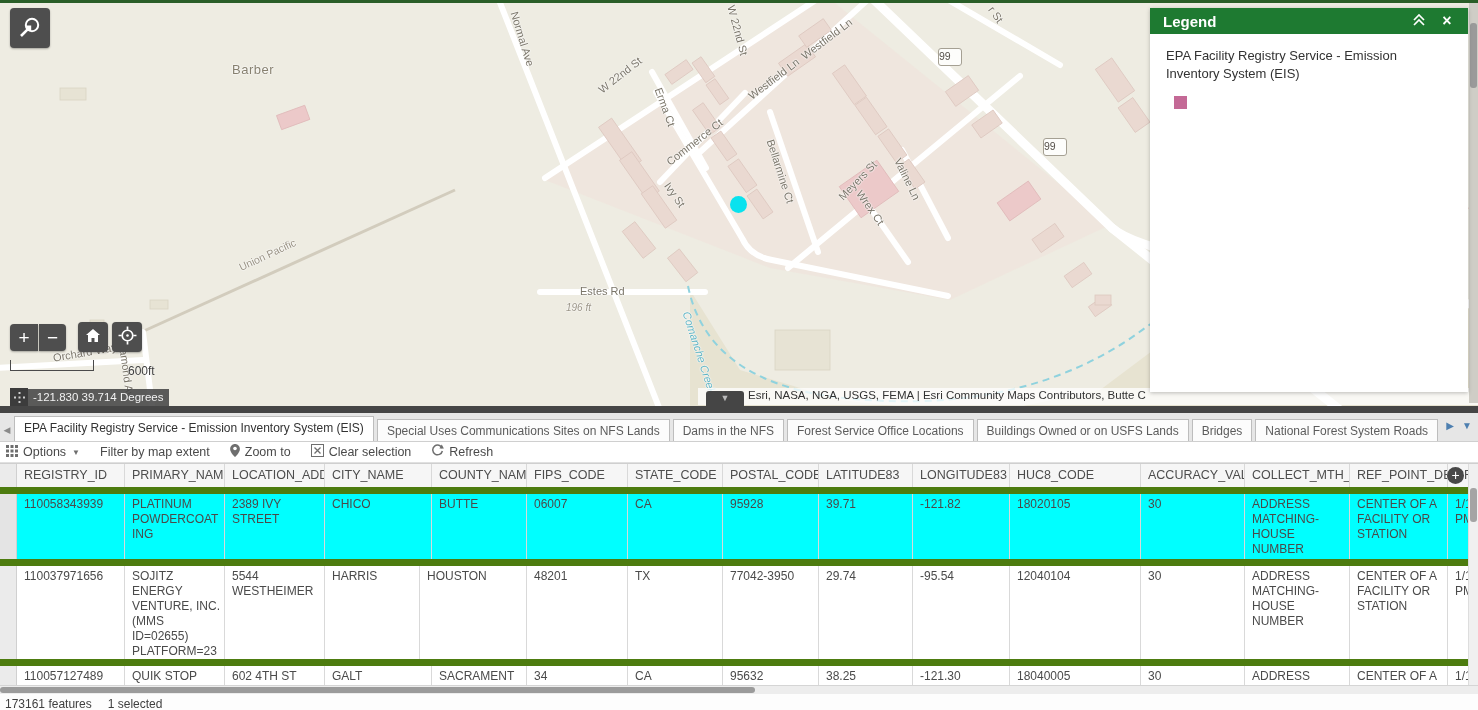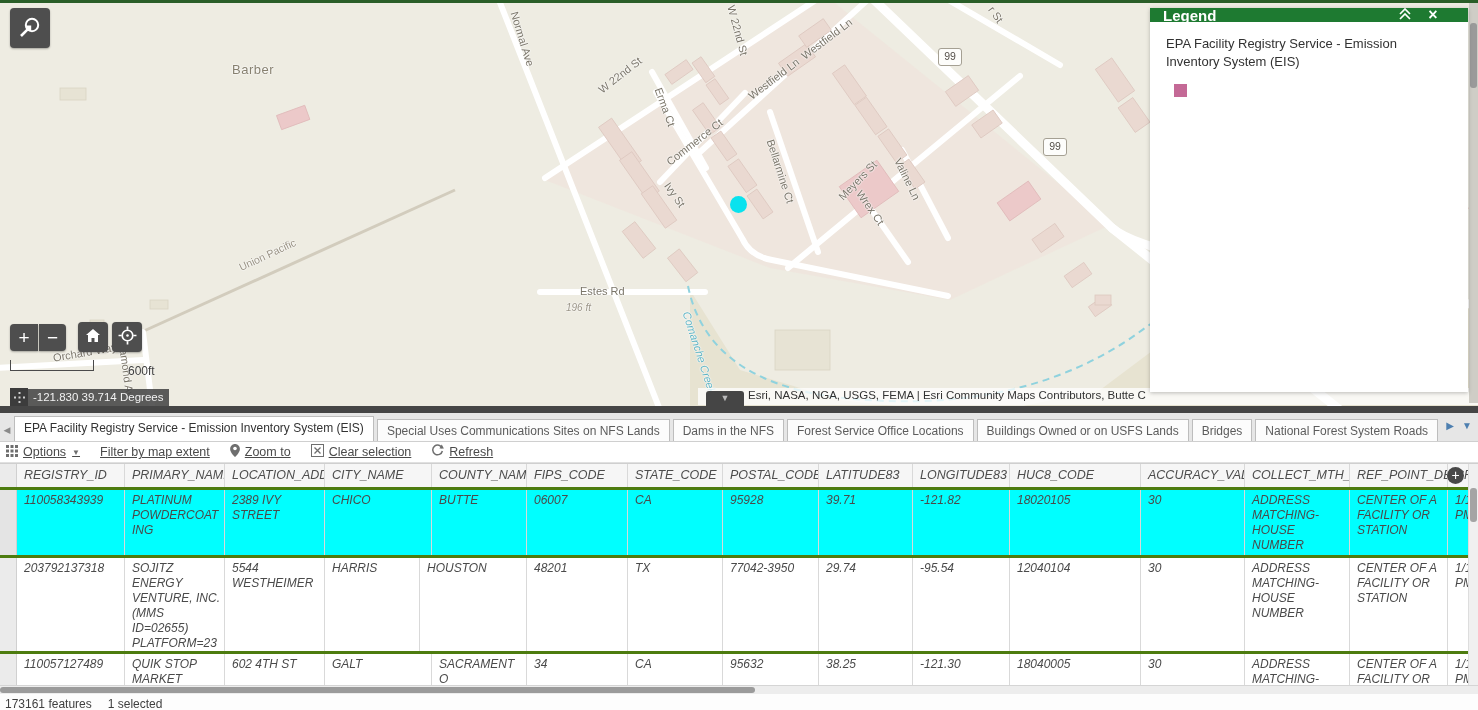--- a/index.html
+++ b/index.html
@@ -8,21 +8,21 @@
   #map{position:absolute;left:0;top:0;width:1478px;height:406px;background:#eeece2;overflow:hidden;}
   #top-strip{position:absolute;left:0;top:0;width:100%;height:3px;background:#2a5e28;z-index:30;}
   #map svg.base{position:absolute;left:0;top:0;}
   .maplabel{position:absolute;font-size:11px;color:#7b766a;white-space:pre;transform-origin:left top;
     text-shadow:0 0 2px #fff,0 0 2px #fff,0 0 1px #fff;z-index:3;}
   .maplabel.town{font-size:13px;color:#87806f;letter-spacing:.5px;}
   .maplabel.rail{color:#999283;font-size:10.5px;}
   .maplabel.creek{color:#5fb4c4;font-style:italic;}
   .maplabel.elev{color:#9a9486;font-style:italic;font-size:10px;}
   .shield{position:absolute;width:22px;height:16px;background:#fdfdfb;border:1px solid #a5a093;border-radius:3px;
-    font-size:10.5px;color:#55504a;text-align:center;line-height:15px;z-index:3;}
+    font-size:10.5px;color:#55504a;line-height:15px;z-index:3;}
   #marker{position:absolute;width:17px;height:17px;border-radius:50%;z-index:4;}
   
   .mapbtn{position:absolute;background:#4e4e4e;border:none;border-radius:4px;display:flex;align-items:center;justify-content:center;
     color:#fff;cursor:pointer;z-index:6;box-shadow:0 1px 2px rgba(0,0,0,.3);}
   #select-widget-btn{left:10px;top:8px;width:40px;height:40px;}
   #zoom-in-btn{left:10px;top:324px;width:28px;height:27px;border-radius:4px 0 0 4px;font-size:19px;}
   #zoom-out-btn{left:39px;top:324px;width:27px;height:27px;border-radius:0 4px 4px 0;font-size:19px;}
   #home-btn{left:78px;top:322px;width:30px;height:30px;}
   #locate-btn{left:112px;top:322px;width:30px;height:30px;}
   
@@ -36,46 +36,46 @@
   #attribution{position:absolute;left:698px;top:388px;width:780px;height:16px;background:rgba(255,255,255,.75);
     font-size:11.5px;color:#323232;padding:1px 0 0 50px;white-space:nowrap;overflow:hidden;z-index:5;}
   
   #collapse-tab{position:absolute;left:706px;top:391px;width:38px;height:16px;background:#454545;border-radius:3px 3px 0 0;
     color:#b9b9b9;font-size:9px;text-align:center;line-height:15px;z-index:7;cursor:pointer;}
   
   #map-scroll{position:absolute;right:0;top:3px;width:9px;height:400px;background:#cfcdc6;z-index:8;}
   #map-scroll .thumb{position:absolute;left:1px;top:20px;width:7px;height:65px;background:#9a9a9a;border-radius:3px;}
   
   #legend{position:absolute;left:1150px;top:8px;width:318px;height:384px;background:#fff;z-index:12;box-shadow:0 1px 4px rgba(0,0,0,.25);}
-  #legend-header{height:14px;display:flex;align-items:center;padding:0 24px 0 13px;}
+  #legend-header{height:26px;display:flex;align-items:center;padding:0 10px 0 13px;}
   #legend-title{color:#fff;font-size:15px;font-weight:bold;flex:1;}
   .lg-ic{width:22px;height:20px;display:flex;align-items:center;justify-content:center;cursor:pointer;margin-left:6px;}
   #legend-close{color:#fff;font-size:16px;font-weight:bold;line-height:16px;}
   #legend-body{padding:13px 16px;}
   #legend-layer{font-size:13px;color:#323232;line-height:1.35;}
   #legend-swatch{width:13px;height:13px;margin:14px 0 0 8px;}
   
   #panel{position:absolute;left:0;top:406px;width:1478px;height:304px;background:#f5f5f5;}
   #resize-bar{height:7px;background:#454545;cursor:row-resize;}
   #tabbar{position:relative;height:28px;background:#e6e6e6;border-bottom:1px solid #cfcfcf;display:flex;align-items:flex-end;}
   #tab-left{width:14px;height:22px;color:#8a8a8a;font-size:9px;text-align:center;line-height:22px;cursor:pointer;}
   #tabs{flex:1;overflow:hidden;white-space:nowrap;height:25px;margin-right:40px;}
   .tab{display:inline-block;padding:4px 9px 3px;margin-right:3px;background:#fcfcfc;border:1px solid #bdbdbd;border-bottom:none;
     font-size:12px;color:#5c5c5c;cursor:pointer;vertical-align:bottom;height:15px;overflow:hidden;}
   .tab.active{background:#fff;color:#323232;height:18px;position:relative;z-index:2;}
   #tab-right,#tab-menu{position:absolute;top:7px;font-size:10px;color:#4d7fb0;cursor:pointer;}
   #tab-right{right:24px;}
   #tab-menu{right:6px;}
   #toolbar{height:20px;background:#fff;display:flex;align-items:center;font-size:12.5px;color:#4a4a4a;padding-left:6px;border-bottom:1px solid #e0e0e0;}
-  .tb-item{display:flex;align-items:center;margin-right:20px;cursor:pointer;white-space:nowrap;text-decoration:underline;}
+  .tb-item{display:flex;align-items:center;margin-right:20px;cursor:pointer;white-space:nowrap;}
   .tb-item svg{margin-right:5px;}
   .tb-caret{font-size:8px;color:#6e6e6e;margin-left:6px;}
   
   #grid{position:relative;height:221px;background:#fff;overflow:hidden;border-top:1px solid #cfcfcf;}
-  .grid-row{display:flex;overflow:hidden;border-bottom:3px solid #4d7c0f;background:#fff;font-style:italic;}
+  .grid-row{display:flex;overflow:hidden;border-bottom:7px solid #4d7c0f;background:#fff;}
   .grid-row.hdr{background:#f6f6f6;height:23px;}
   .grid-row.selected{background:#00ffff;}
   .cell{flex:none;padding:3px 4px 0 7px;font-size:12px;color:#4a4a4a;line-height:15px;border-right:1px solid #d9d9d9;
     overflow:hidden;word-wrap:break-word;}
   .cell.th{font-size:12.5px;color:#4d4d4d;white-space:nowrap;padding-top:4px;}
   .cell.handle{width:16px;padding:0;background:#ebebeb;border-right:1px solid #d0d0d0;}
   .grid-row.selected .cell.handle{background:#e4e4e4;}
   #field-btn{position:absolute;right:14px;top:3px;width:17px;height:17px;border-radius:50%;background:#484848;color:#fff;
     font-size:14px;line-height:16px;text-align:center;cursor:pointer;z-index:3;}
   #vscroll{position:absolute;right:0;top:0;width:9px;height:221px;background:#f0f0f0;border-left:1px solid #ddd;z-index:2;}
@@ -357,21 +357,21 @@
             <div class="cell" style="width: 82px;">39.71</div>
             <div class="cell" style="width: 85px;">-121.82</div>
             <div class="cell" style="width: 119px;">18020105</div>
             <div class="cell" style="width: 92px;">30</div>
             <div class="cell" style="width: 93px;">ADDRESS MATCHING-HOUSE NUMBER</div>
             <div class="cell" style="width: 86px;">CENTER OF A FACILITY OR STATION</div>
             <div class="cell" style="width: 94px;">1/19/2021, 5:00 PM</div>
           </div>
           <div class="grid-row" style="height: 93px;">
             <div class="cell handle"></div>
-            <div class="cell" style="width: 96px;">203792137318</div>
+            <div class="cell" style="width: 96px;">110037971656</div>
             <div class="cell" style="width: 88px;">SOJITZ ENERGY VENTURE, INC. (MMS ID=02655) PLATFORM=23851</div>
             <div class="cell" style="width: 88px;">5544 WESTHEIMER</div>
             <div class="cell" style="width: 83px;">HARRIS</div>
             <div class="cell" style="width: 95px;">HOUSTON</div>
             <div class="cell" style="width: 89px;">48201</div>
             <div class="cell" style="width: 83px;">TX</div>
             <div class="cell" style="width: 84px;">77042-3950</div>
             <div class="cell" style="width: 82px;">29.74</div>
             <div class="cell" style="width: 85px;">-95.54</div>
             <div class="cell" style="width: 119px;">12040104</div>

